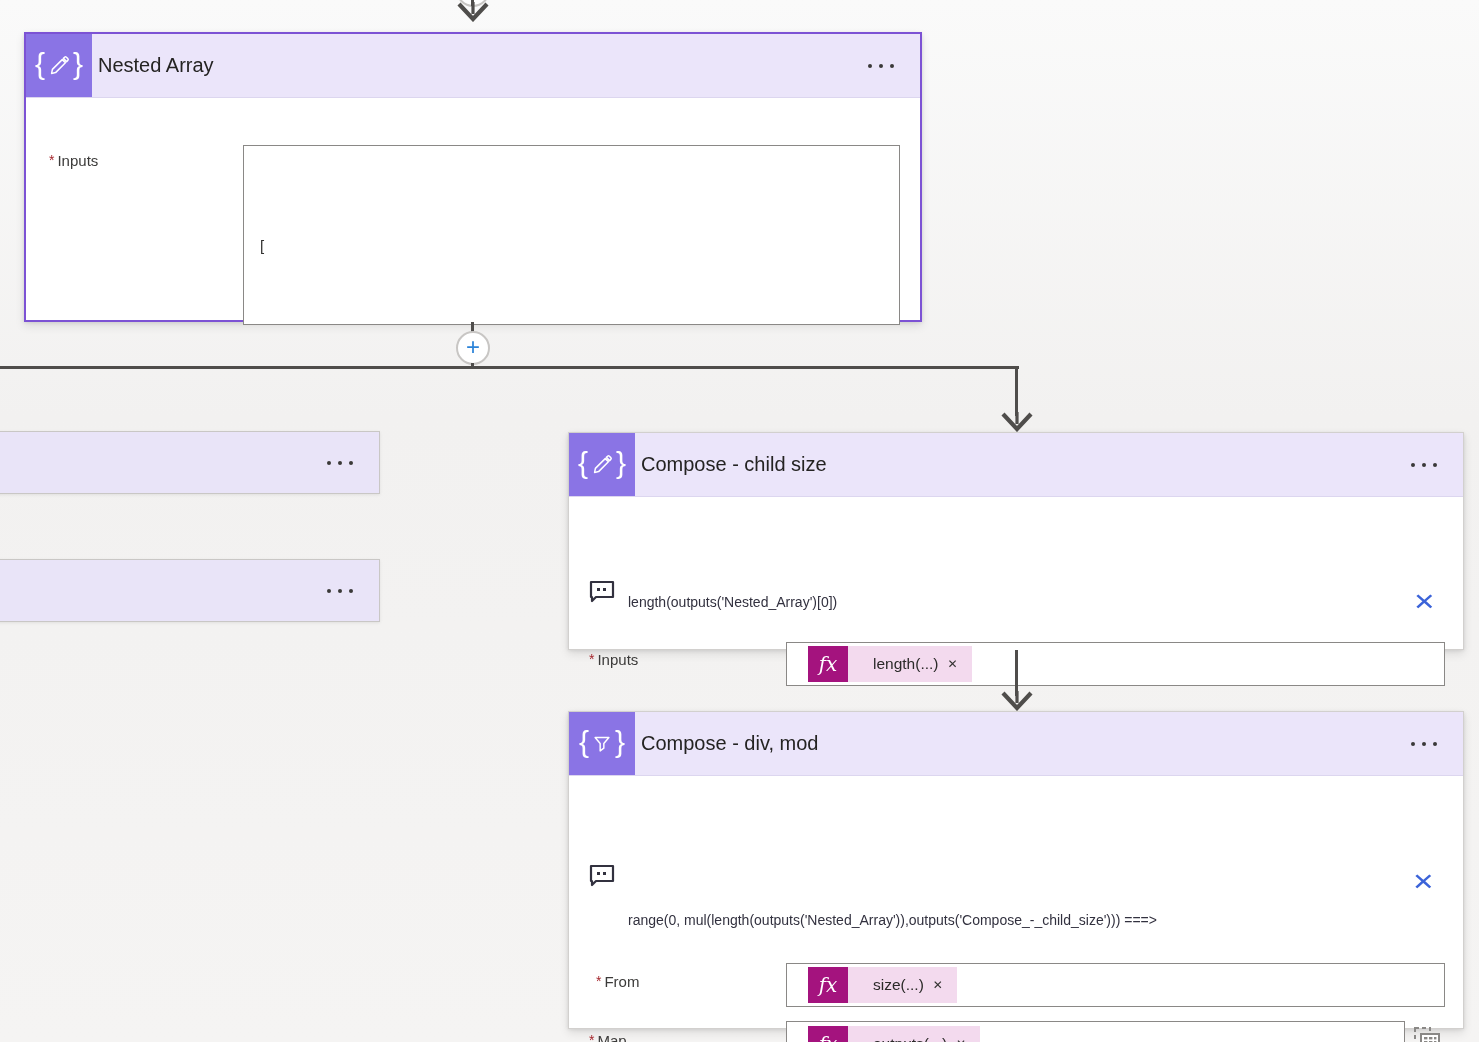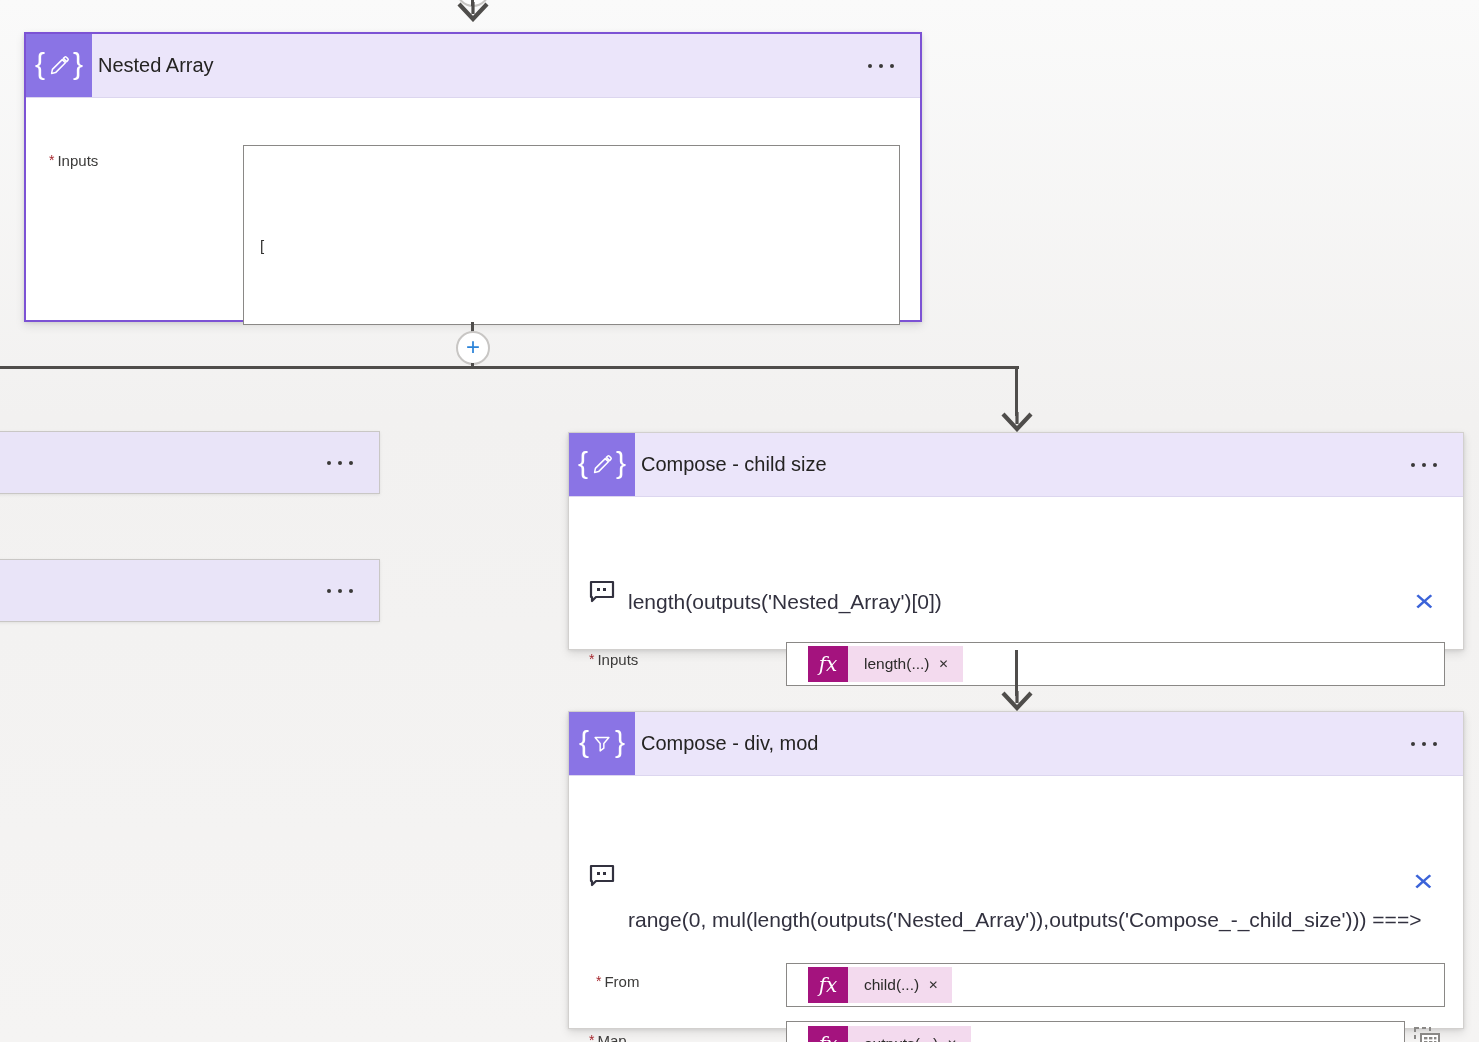--- a/index.html
+++ b/index.html
@@ -65,26 +65,26 @@
   .multiline { padding:10px 16px; line-height:36px; white-space:pre; overflow:hidden; }
   .token-box { display:flex; align-items:center; padding-left:21px; }
   .token { display:flex; height:36px; cursor:pointer; }
   .fx-badge {
     width:40px; background:#a4137e; color:#fff;
     font-family:"DejaVu Serif", serif; font-style:italic; font-size:20px;
     display:flex; align-items:center; justify-content:center;
   }
   .token-pill {
     background:#f3daee; display:flex; align-items:center; gap:9px;
-    padding:0 14px 0 16px; font-size:15.5px; color:#2b2a29;
+    padding:0 14px 0 25px; font-size:15.5px; color:#2b2a29;
   }
   .token-pill .rm { font-size:12px; color:#323130; cursor:pointer; }
 
   
-  .comment-text { position:absolute; font-size:21px; color:#32313f; line-height:30px; white-space:pre; }
+  .comment-text { position:absolute; font-size:14px; color:#32313f; line-height:30px; white-space:pre; }
   .comment-close {
     position:absolute; color:#3b63d9; font-size:27px; font-weight:300; line-height:1;
     cursor:pointer; transform:scaleY(.88);
   }
   .comment-icon { position:absolute; }
 
   .toggle-icon { position:absolute; cursor:pointer; }
 </style>
 </head>
 <body>
@@ -231,21 +231,21 @@
       </div>
       <div class="comment-close" style="left:843px; top:93px;">✕</div>
 
       <div class="field-label" style="left:27px; top:197px;">
         <span class="req">*</span><span>From</span>
       </div>
       <div class="value-box token-box" style="left:217px; top:187px; width:659px; height:44px;">
         <div class="token">
           <div class="fx-badge">fx</div>
           <div class="token-pill">
-            <span>child(...)</span>
+            <span>size(...)</span>
             <span class="rm">✕</span>
           </div>
         </div>
       </div>
 
       <div class="field-label" style="left:20px; top:256px;">
         <span class="req">*</span><span>Map</span>
       </div>
       <div class="value-box token-box" style="left:217px; top:245px; width:619px; height:45px;">
         <div class="token">

